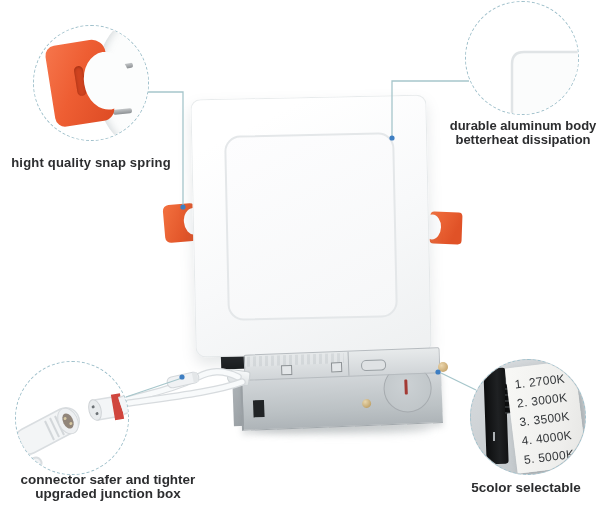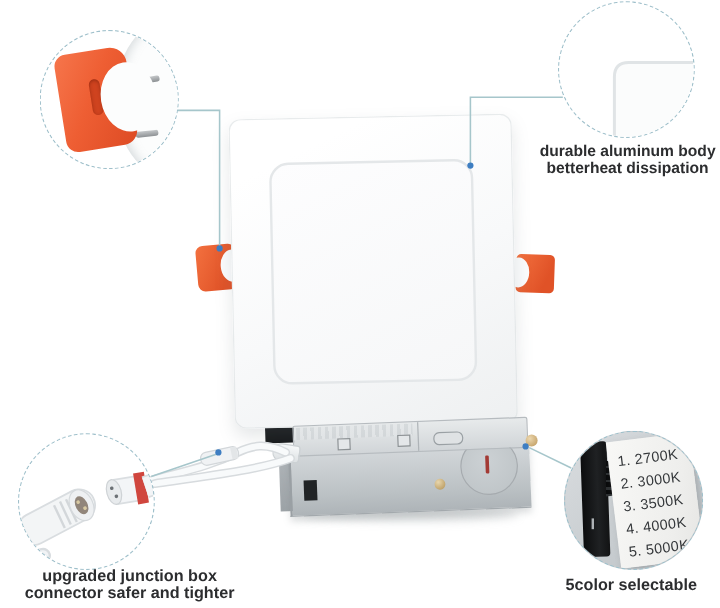--- a/index.html
+++ b/index.html
@@ -207,26 +207,27 @@
     <div class="c4-tick"></div>
     <div class="c4-label">
       <div class="c4-line">1. 2700K</div>
       <div class="c4-line">2. 3000K</div>
       <div class="c4-line">3. 3500K</div>
       <div class="c4-line">4. 4000K</div>
       <div class="c4-line">5. 5000K</div>
     </div>
   </div>
 
+  <div class="caption cap-tl">hight quality snap spring</div>
 
   <div class="caption cap-tr">
     <div>durable aluminum body</div>
     <div>betterheat dissipation</div>
   </div>
 
   <div class="caption cap-bl">
+    <div>connector safer and tighter</div>
     <div>upgraded junction box</div>
-    <div>connector safer and tighter</div>
   </div>
 
   <div class="caption cap-br">5color selectable</div>
 
 </div>
 
 </body></html>

